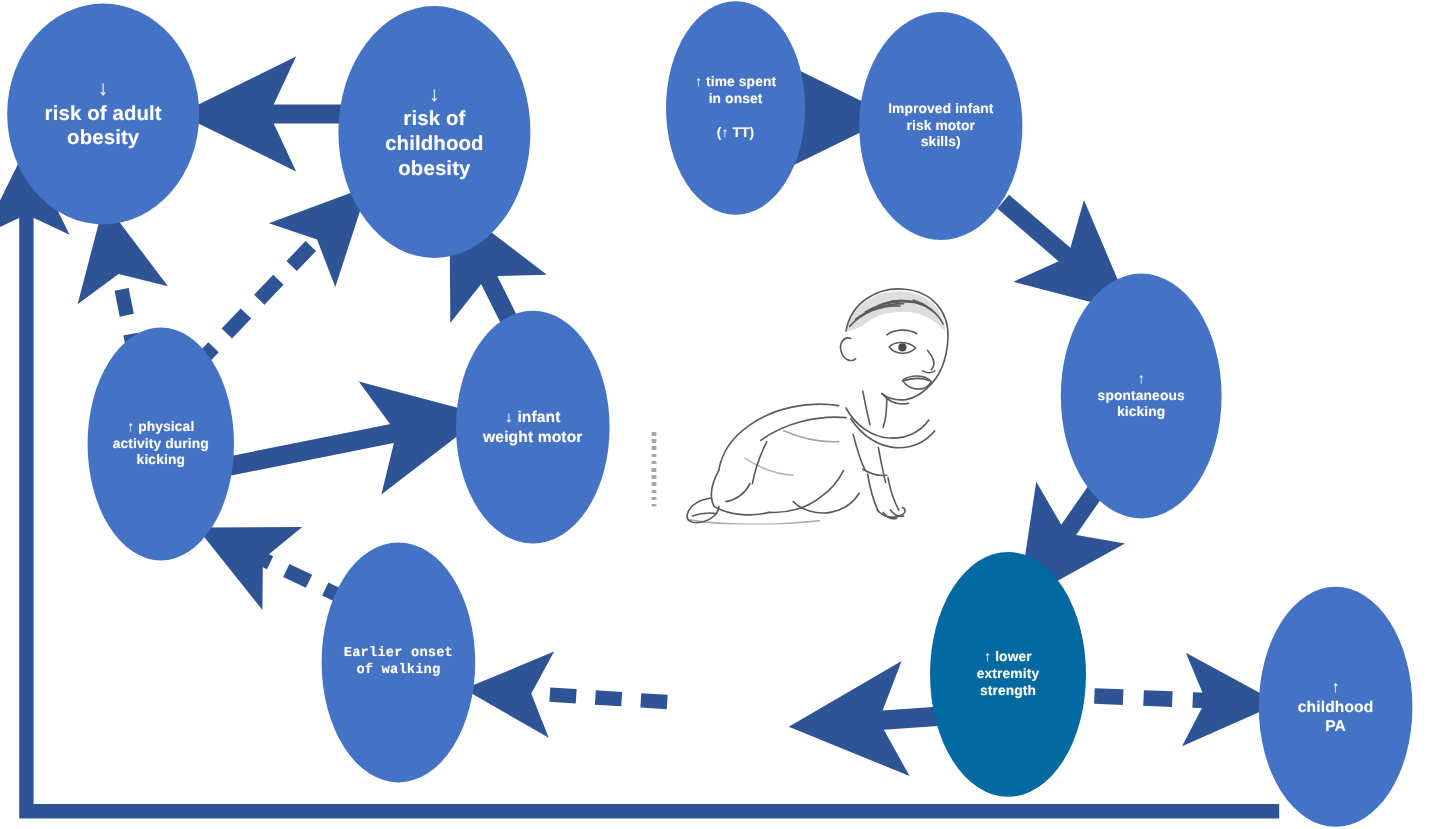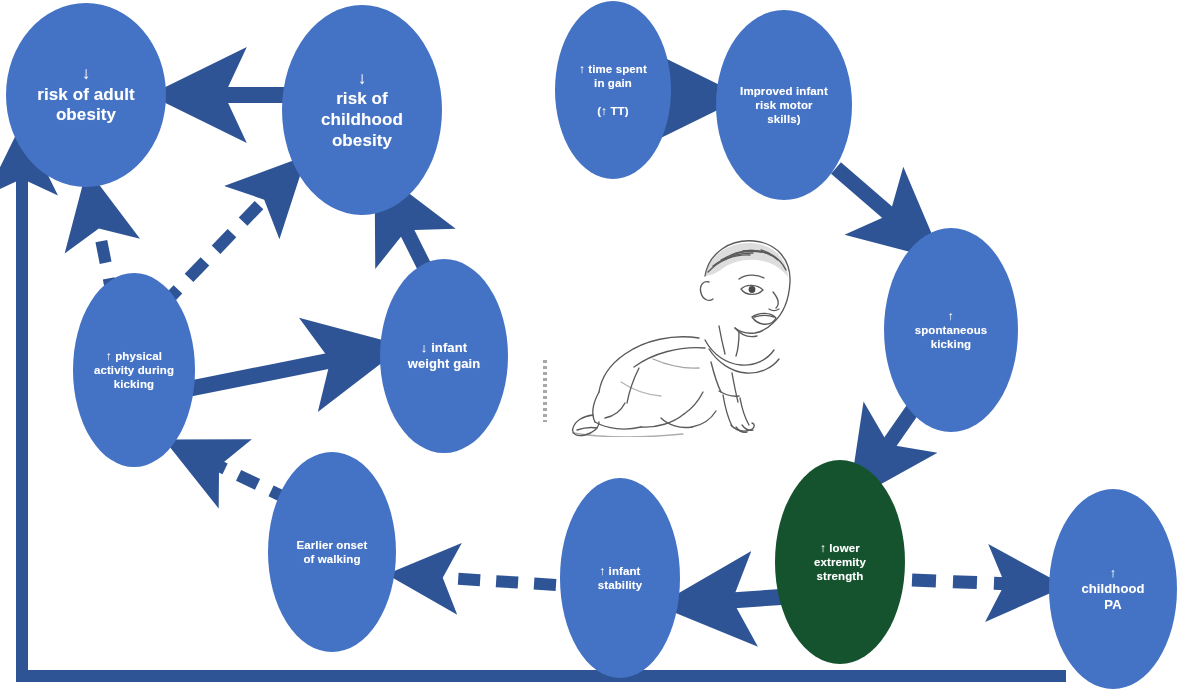--- a/index.html
+++ b/index.html
@@ -222,55 +222,51 @@
 obesity</div>
       </div>
       <div class="node size-lg" style="left: 282px; top: 5px; width: 160px; height: 210px; background: rgb(68, 114, 196);">
         <div class="node-label" style="color: rgb(255, 255, 255);">↓
 risk of
 childhood
 obesity</div>
       </div>
       <div class="node size-sm" style="left: 555px; top: 1px; width: 116px; height: 178px; background: rgb(68, 114, 196);">
         <div class="node-label" style="color: rgb(255, 255, 255);">↑ time spent
-in gain
+in onset
 
 (↑  TT)</div>
       </div>
       <div class="node size-sm" style="left: 716px; top: 10px; width: 136px; height: 190px; background: rgb(68, 114, 196);">
         <div class="node-label" style="color: rgb(255, 255, 255);">Improved infant
 risk motor
 skills)</div>
       </div>
       <div class="node size-sm" style="left: 884px; top: 228px; width: 134px; height: 204px; background: rgb(68, 114, 196);">
         <div class="node-label" style="color: rgb(255, 255, 255);">↑
 spontaneous
 kicking</div>
       </div>
       <div class="node size-sm" style="left: 73px; top: 273px; width: 122px; height: 194px; background: rgb(68, 114, 196);">
         <div class="node-label" style="color: rgb(255, 255, 255);">↑  physical
 activity during
 kicking</div>
       </div>
       <div class="node size-md" style="left: 380px; top: 259px; width: 128px; height: 194px; background: rgb(68, 114, 196);">
         <div class="node-label" style="color: rgb(255, 255, 255);">↓ infant
-weight gain</div>
-      </div>
-      <div class="node size-sm" style="left: 775px; top: 460px; width: 130px; height: 204px; background: #14532d;">
+weight motor</div>
+      </div>
+      <div class="node size-sm" style="left: 775px; top: 460px; width: 130px; height: 204px; background: #0369a1;">
         <div class="node-label" style="color: rgb(255, 255, 255);">↑  lower
 extremity
 strength</div>
       </div>
       <div class="node size-sm" style="left: 268px; top: 452px; width: 128px; height: 200px; background: rgb(68, 114, 196);">
-        <div class="node-label" style="color: rgb(255, 255, 255);">Earlier onset
+        <div class="node-label" style="color: rgb(255, 255, 255); font-family: Liberation Mono, monospace;">Earlier onset
 of walking</div>
-      </div>
-      <div class="node size-sm" style="left: 560px; top: 478px; width: 120px; height: 200px; background: rgb(68, 114, 196);">
-        <div class="node-label" style="color: rgb(255, 255, 255);">↑ infant
-stability</div>
       </div>
       <div class="node size-md" style="left: 1049px; top: 489px; width: 128px; height: 200px; background: rgb(68, 114, 196);">
         <div class="node-label" style="color: rgb(255, 255, 255);">↑
 childhood
 PA</div>
       </div>
     </div>
 
 </div>
 

